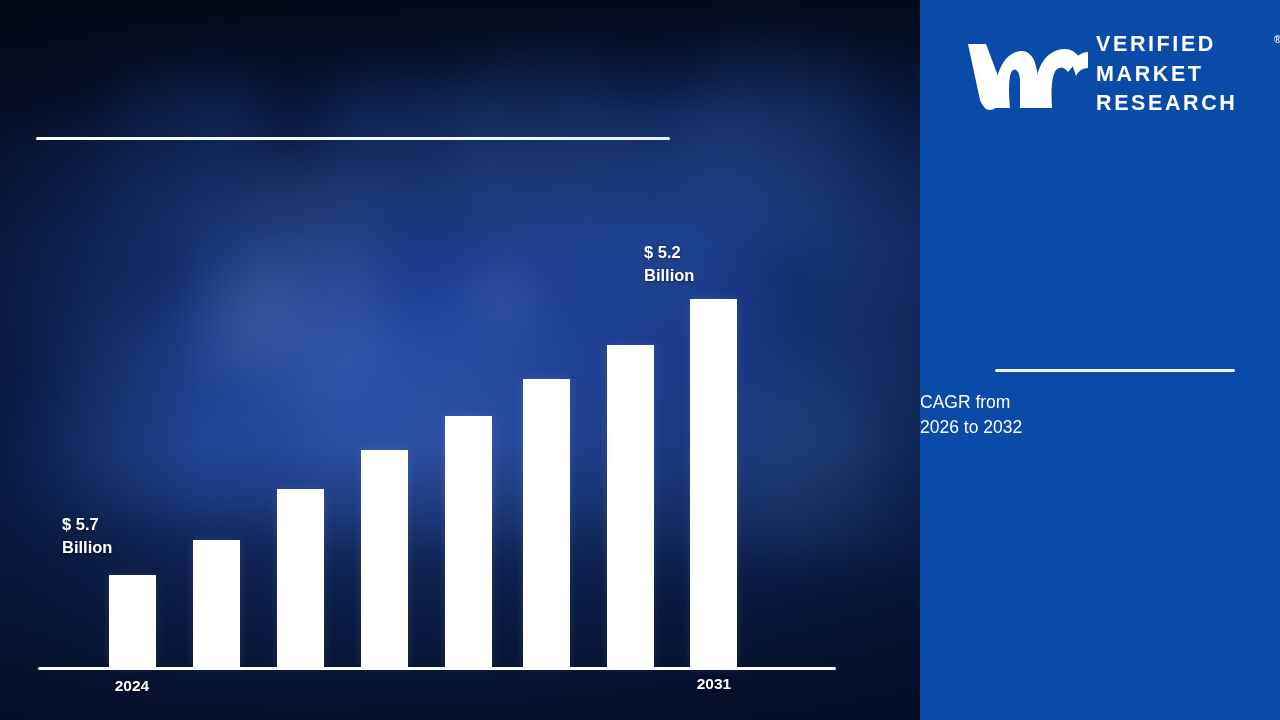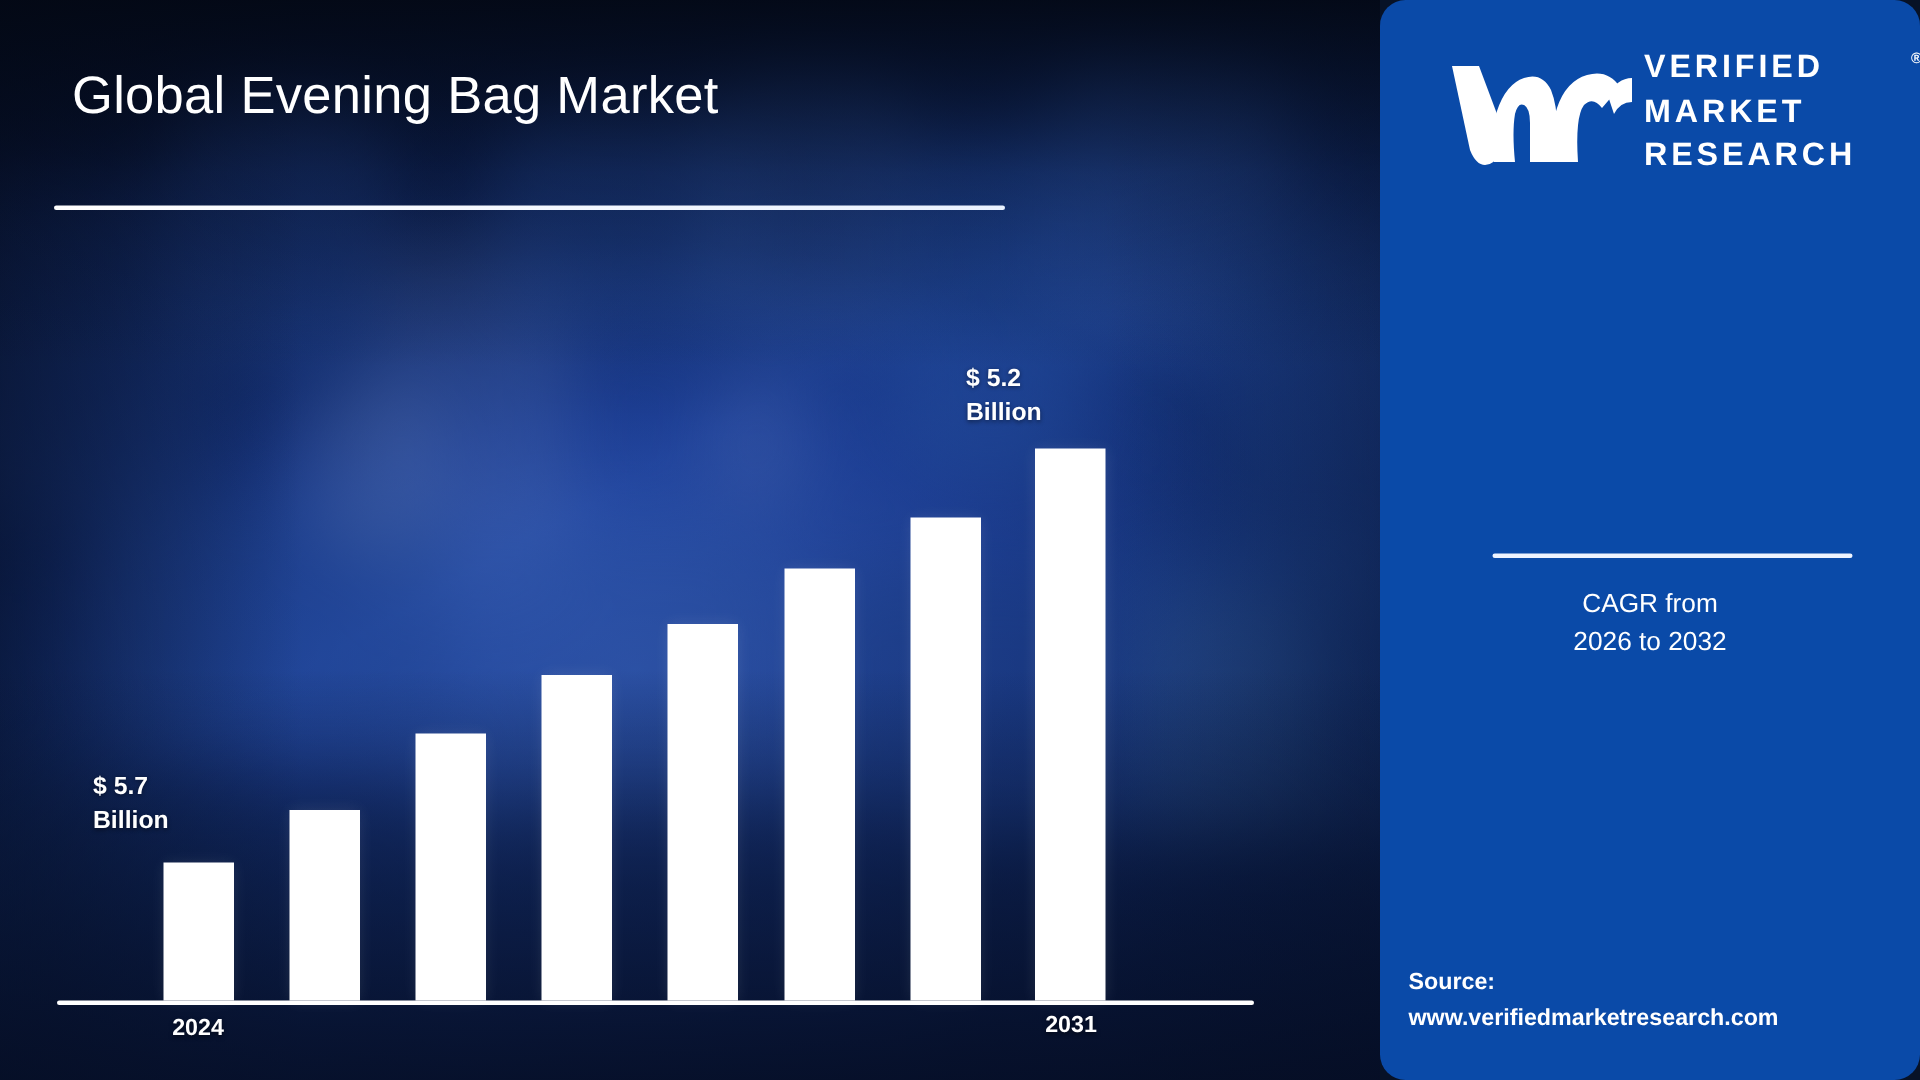--- a/index.html
+++ b/index.html
@@ -116,21 +116,20 @@
     text-shadow: 0 1px 3px rgba(0,0,0,0.5);
     white-space: nowrap;
   }
 
   
   .right-panel {
     position: absolute;
     left: 920px; top: 0;
     width: 360px; height: 720px;
     background: #0a4aa8;
-    border-radius: 17px;
   }
   .logo {
     position: absolute;
     left: 24px;
     top: 26px;
     width: 320px;
     height: 96px;
   }
   .logo-mark { position: absolute; left: 18px; top: 8px; }
   .logo-words {
@@ -168,21 +167,21 @@
     top: 369px;
     width: 240px;
     height: 3px;
     background: #eef4ff;
     border-radius: 2px;
   }
   .cagr-caption {
     position: absolute;
     left: 0; right: 0;
     top: 390px;
-    text-align: center;
+    text-align: left;
     color: #ffffff;
     font-size: 17.5px;
     font-weight: 400;
     line-height: 1.42;
     white-space: pre-line;
   }
 
   .source {
     position: absolute;
     left: 19px;
@@ -217,21 +216,20 @@
       <div class="blob" style="left:760px;top:400px;width:120px;height:170px;background:rgba(90,150,200,0.35);"></div>
       <div class="blob" style="left:0px;top:520px;width:300px;height:200px;background:rgba(14,34,82,0.85);"></div>
       <div class="blob" style="left:300px;top:540px;width:340px;height:180px;background:rgba(16,38,90,0.8);"></div>
       <div class="blob" style="left:620px;top:560px;width:320px;height:170px;background:rgba(12,30,76,0.85);"></div>
       <div class="blob" style="left:200px;top:250px;width:90px;height:120px;background:rgba(150,175,215,0.30);"></div>
       <div class="blob" style="left:470px;top:250px;width:70px;height:90px;background:rgba(150,175,220,0.22);"></div>
     </div>
     <div class="bg-tint"></div>
     <div class="bg-vignette"></div>
 
-    <div class="title">Global Evening Bag Market</div>
     <div class="title-rule"></div>
 
     <div class="chart">
 
       <div class="bar" style="left:109px; top:575px; width:47px; height:92px;"></div>
       <div class="bar" style="left:193px; top:540px; width:47px; height:127px;"></div>
       <div class="bar" style="left:277px; top:489px; width:47px; height:178px;"></div>
       <div class="bar" style="left:361px; top:450px; width:47px; height:217px;"></div>
       <div class="bar" style="left:445px; top:416px; width:47px; height:251px;"></div>
       <div class="bar" style="left:523px; top:379px; width:47px; height:288px;"></div>
@@ -267,19 +265,15 @@
         <span>MARKET</span><br>
         <span>RESEARCH</span>
       </span>
       <span class="logo-reg">®</span>
     </div>
 
     <div class="cagr-rule"></div>
     <div class="cagr-caption">CAGR from
 2026 to 2032</div>
 
-    <div class="source">
-      <span>Source:</span>
-      <span class="source-url">www.verifiedmarketresearch.com</span>
-    </div>
   </div>
 
 </div>
 
 </body></html>

